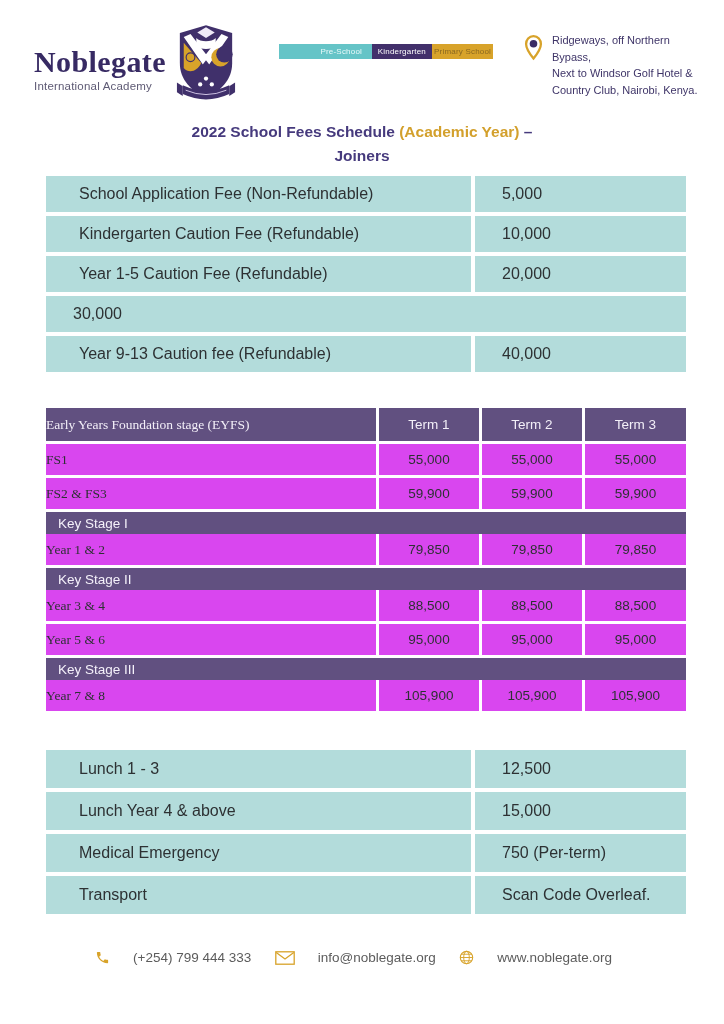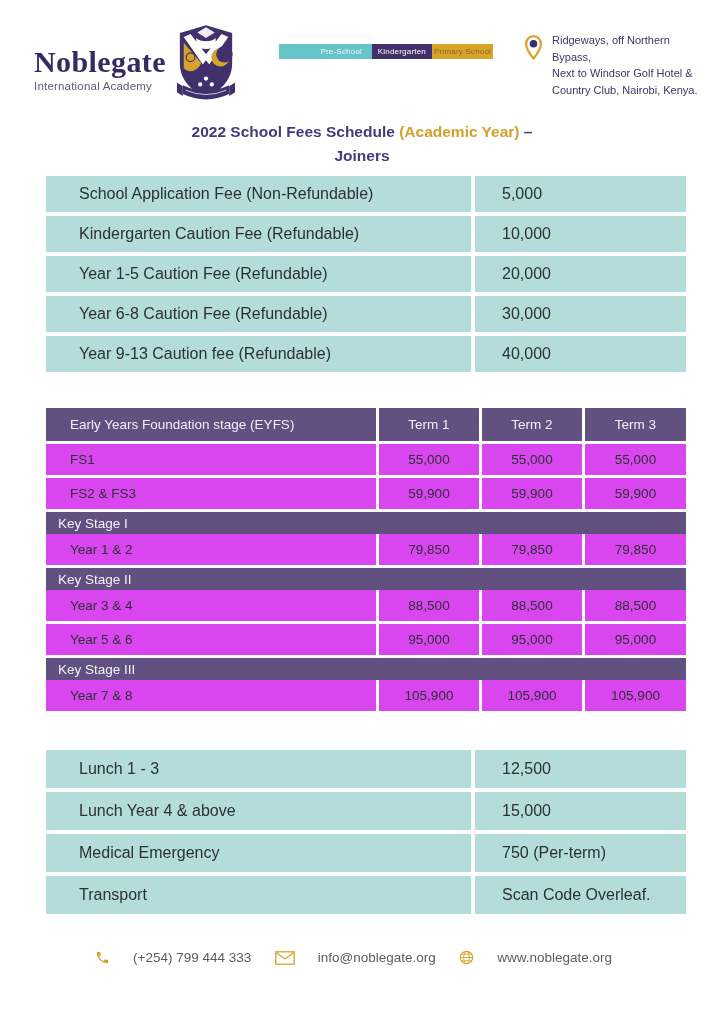--- a/index.html
+++ b/index.html
@@ -48,21 +48,21 @@
   .s-row .c-label { width:425px; padding-left:33px; }
   .s-row .c-value { flex:1; padding-left:27px; }
 
   
   .tuition-table { margin:36px 0 0 46px; width:640px; }
   .t-grid { display:grid; grid-template-columns:330px 100px 100px 101px;
             column-gap:3px; margin-bottom:3px; }
   .t-grid > div { display:flex; align-items:center; font-size:13.5px; }
   .t-head > div { background:#615080; color:#f3eff8; height:33px; }
   .t-data > div { background:#d946ef; color:#2d3133; height:31px; }
-  .t-grid .col-label { padding-left:24px; justify-content:flex-start; }
+  .t-grid .col-label { justify-content:flex-start;font-family:Liberation Serif, serif; }
   .t-grid .col-term  { justify-content:center; }
   .section-row { background:#615080; color:#f5f1fa; height:22px; margin-bottom:0;
                  display:flex; align-items:center; padding-left:12px; font-size:13.5px; }
 
   .spacer-sm { height:8px; }
   .gap-before-extras { height:36px; }
 
   
   .footer { display:flex; align-items:center; justify-content:space-between;
             margin-top:36px; padding:0 112px 0 95px; }
@@ -135,21 +135,20 @@
     </div>
     <div class="s-row">
       <div class="c-label">Kindergarten Caution Fee (Refundable)</div>
       <div class="c-value">10,000</div>
     </div>
     <div class="s-row">
       <div class="c-label">Year 1-5 Caution Fee (Refundable)</div>
       <div class="c-value">20,000</div>
     </div>
     <div class="s-row">
-      <div class="c-label">Year 6-8 Caution Fee (Refundable)</div>
       <div class="c-value">30,000</div>
     </div>
     <div class="s-row">
       <div class="c-label">Year 9-13 Caution fee (Refundable)</div>
       <div class="c-value">40,000</div>
     </div>
   </section>
 
   <section class="tuition-table">
     <div class="t-grid t-head">

